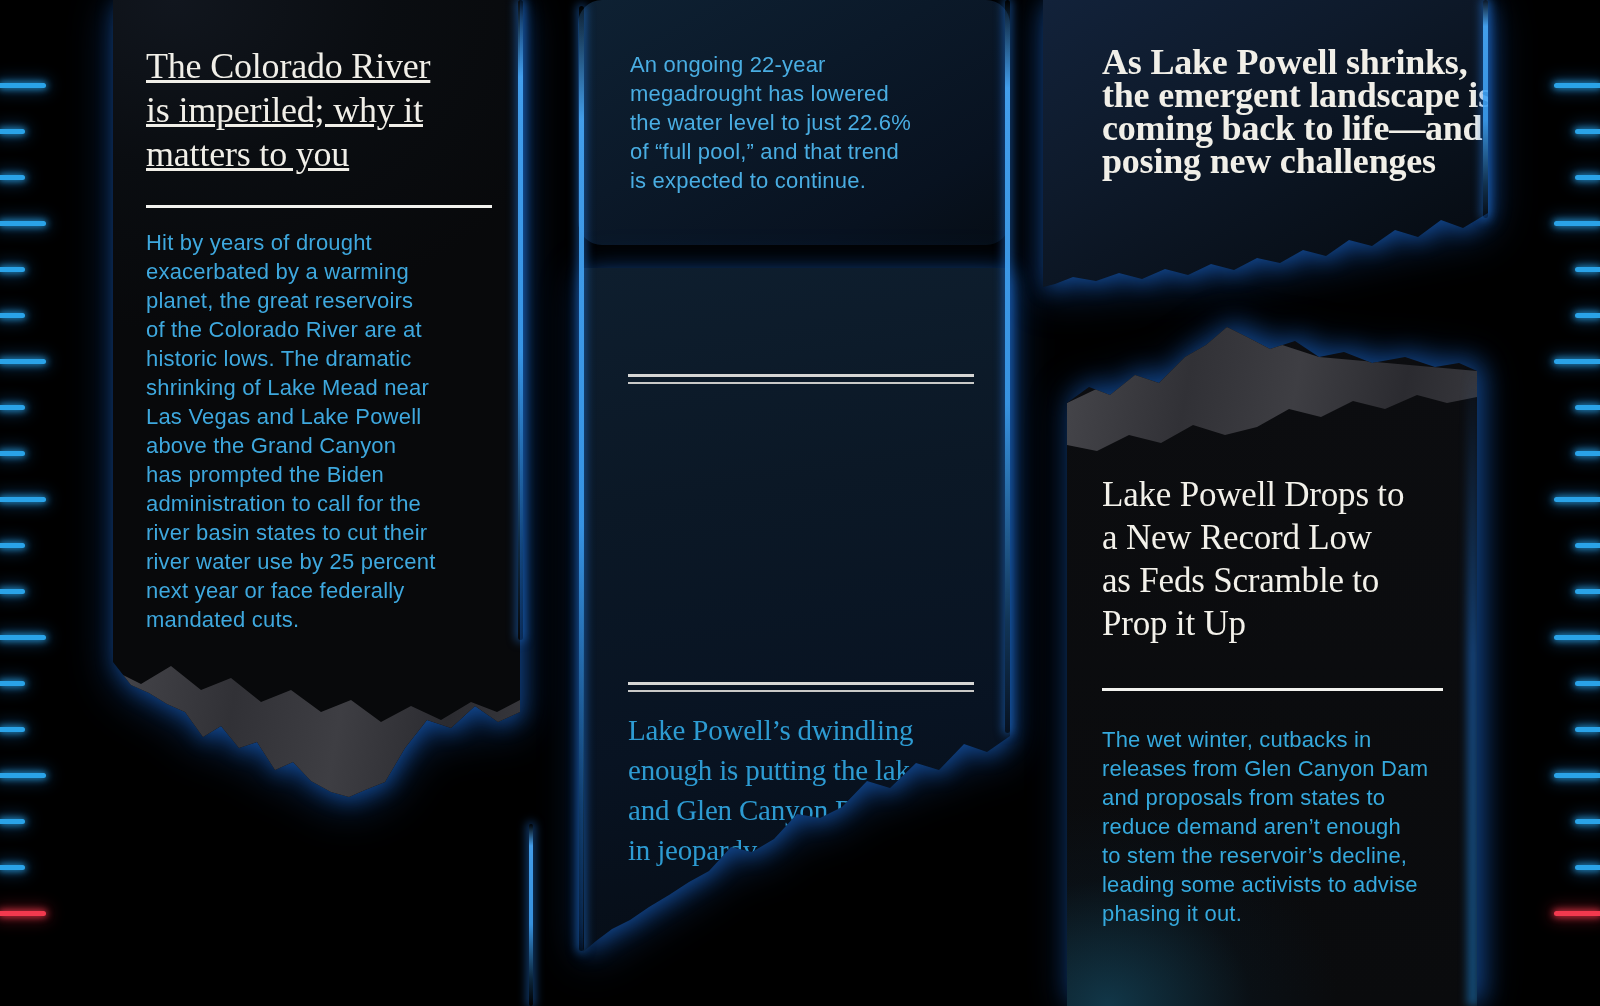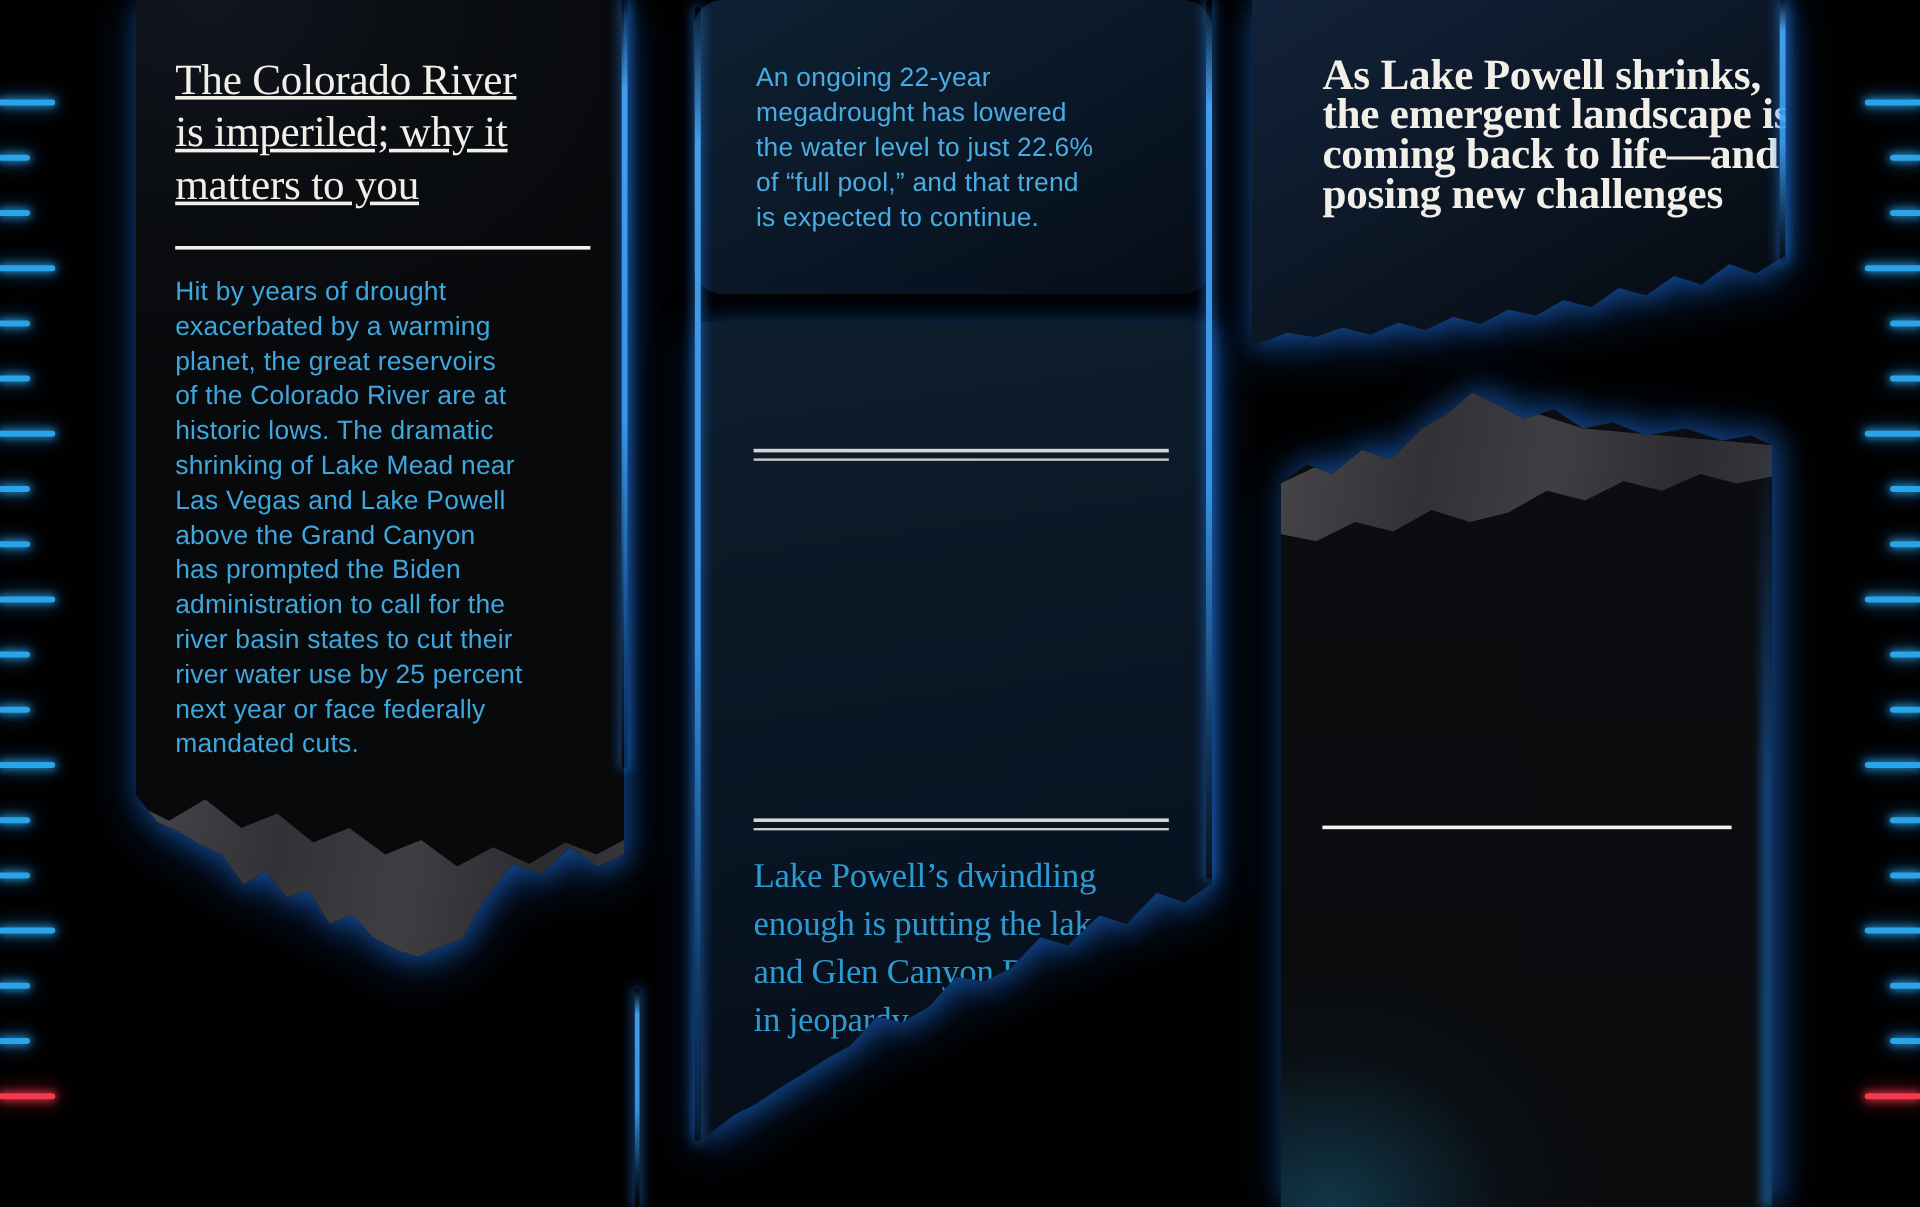--- a/index.html
+++ b/index.html
@@ -105,21 +105,32 @@
     </div>
   </div>
 
   <div class="tornwrap" style="left:1067px;top:325px;width:410px;height:681px;
               filter:drop-shadow(6px -5px 12px rgba(32,120,235,.45)) drop-shadow(0 0 18px rgba(24,100,210,.3));">
     <div class="card" style="background:radial-gradient(320px 280px at 10% 100%,rgba(22,84,112,.6) 0%,rgba(10,30,44,.25) 45%,rgba(0,0,0,0) 72%),linear-gradient(#0c0d10,#0a0b0d);
                 clip-path:polygon(0 78px,22px 62px,43px 70px,68px 50px,92px 58px,118px 32px,139px 20px,160px 2px,180px 12px,203px 24px,228px 16px,252px 32px,277px 27px,305px 38px,338px 32px,368px 42px,392px 38px,410px 46px,410px 681px,0 681px);">
       <div class="tearband" style="top:0;height:150px;
                   clip-path:polygon(0 78px,160px 2px,252px 32px,410px 46px,410px 72px,380px 78px,350px 70px,318px 84px,286px 76px,254px 92px,222px 84px,190px 102px,158px 110px,126px 100px,94px 118px,62px 110px,30px 126px,0 120px);"></div>
       <div class="innerglow-right"></div>
+      <div class="txt h-serif" style="left:35px;top:148px;width:360px;font-size:35px;line-height:43px;font-weight:normal;color:#f3f1ea;">Lake Powell Drops to
+a New Record Low
+as Feds Scramble to
+Prop it Up</div>
       <div class="rule" style="left:35px;top:363px;width:341px;height:3px;"></div>
+      <div class="txt sans-blue" style="left:35px;top:400px;width:360px;font-size:22px;line-height:29px;color:#35a9dd;">The wet winter, cutbacks in
+releases from Glen Canyon Dam
+and proposals from states to
+reduce demand aren’t enough
+to stem the reservoir’s decline,
+leading some activists to advise
+phasing it out.</div>
     </div>
   </div>
 
   <div class="edgeline" style="left:518px;top:0;height:640px;"></div>
   <div class="edgeline" style="left:579px;top:6px;height:945px;"></div>
   <div class="edgeline" style="left:1005px;top:0;height:733px;"></div>
   <div class="edgeline" style="left:529px;top:824px;height:182px;width:4px;"></div>
   <div class="edgeline" style="left:1483px;top:0;height:218px;"></div>
 
   <div class="ruler leftside">

